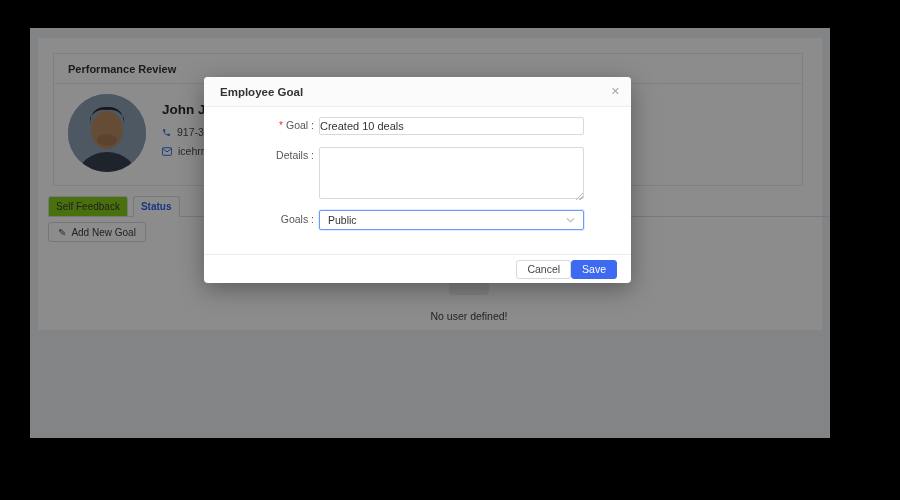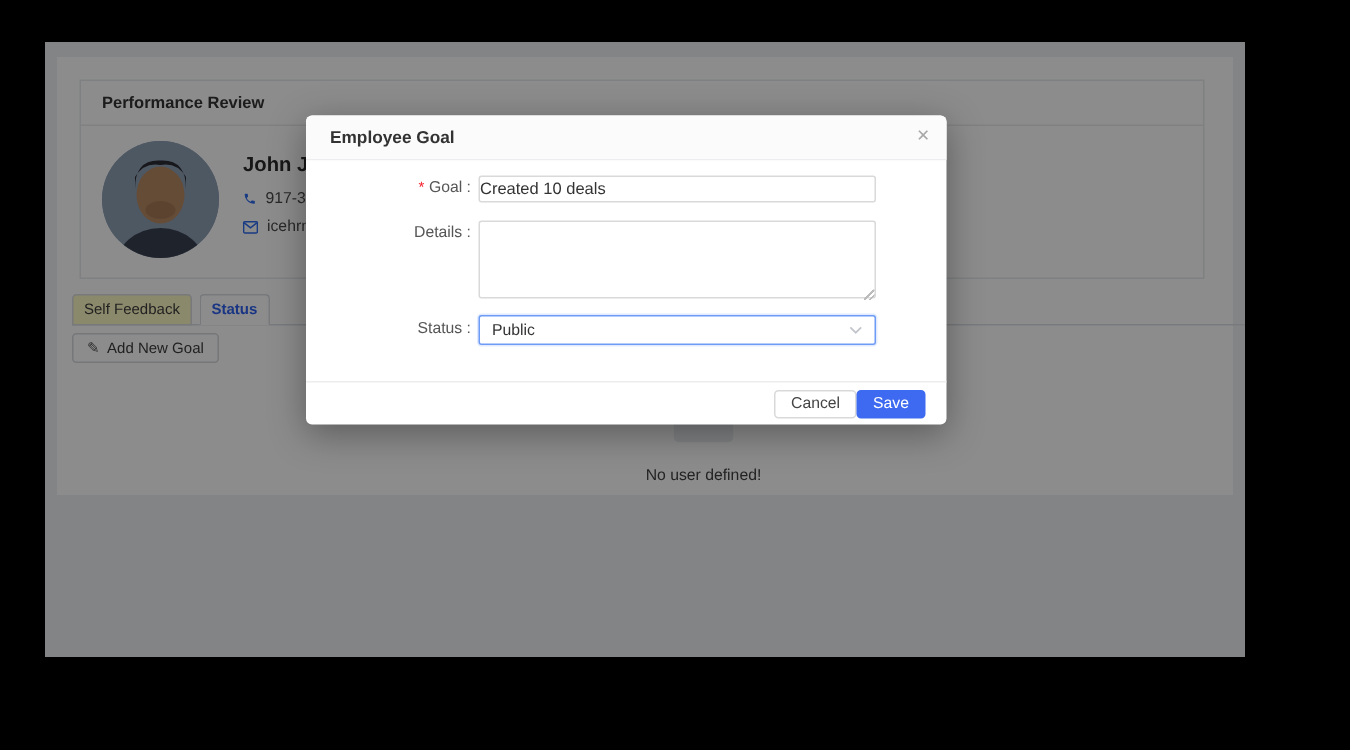--- a/index.html
+++ b/index.html
@@ -22,21 +22,21 @@
   .info { position:absolute; left:108px; top:48px; }
   .p-name { font-size:13.5px; font-weight:bold; color:#2b2b2b; white-space:nowrap; }
   .c-row { display:flex; align-items:center; gap:6px; margin-top:9px;
            font-size:10.5px; color:#4a4a4a; white-space:nowrap; }
   .c-row svg { flex:0 0 auto; }
 
   
   .tabs { position:absolute; left:18px; top:168px; width:794px; height:21px;
           border-bottom:1px solid #dcdfe3; display:flex; gap:5px; }
   .tab { height:21px; line-height:20px; padding:0 7px; font-size:10px;
-         border:1px solid #d9dce0; border-radius:3px 3px 0 0; background:#fef9c3;
+         border:1px solid #d9dce0; border-radius:3px 3px 0 0; background:#84cc16;
          color:#3c3c3c; cursor:default; }
   .tab.active { background:#fff; border-bottom-color:#fff; color:#2e62ee; font-weight:bold; }
 
   
   .add-btn { position:absolute; left:18px; top:194px; height:20px; padding:0 9px;
              display:inline-flex; align-items:center; gap:5px;
              background:#fff; border:1px solid #d6d9dd; border-radius:3px;
              font-size:10px; color:#3c3c3c; }
   .pencil { font-size:10px; color:#555; }
 
@@ -154,21 +154,21 @@
     </div>
     <input class="m-input" style="top: 40px;" type="text" value="Created 10 deals">
 
     <div class="m-row" style="top:72px;">
       <span class="m-label">Details :</span>
     </div>
     <textarea class="m-textarea" style="top: 70px;"></textarea>
     <div class="ta-grip"></div>
 
     <div class="m-row" style="top:136px;">
-      <span class="m-label">Status :</span>
+      <span class="m-label">Goals :</span>
     </div>
     <div class="m-select" style="top:133px;">
       <span>Public</span>
       <svg class="chev" width="9" height="6" viewBox="0 0 10 6">
         <path d="M1 1l4 4 4-4" fill="none" stroke="#c3c7cc" stroke-width="1.4"></path>
       </svg>
     </div>
 
     <div class="m-footer">
       <div class="btn btn-cancel">Cancel</div>

